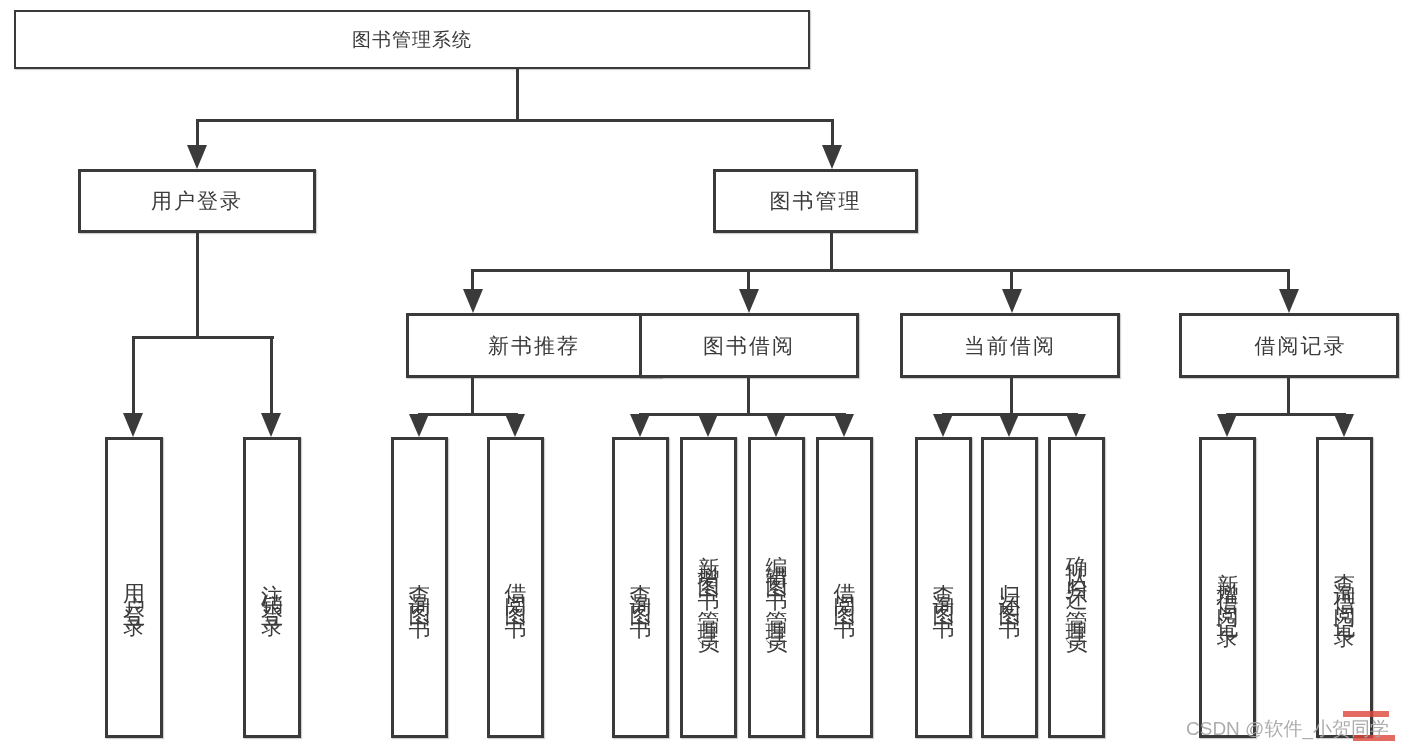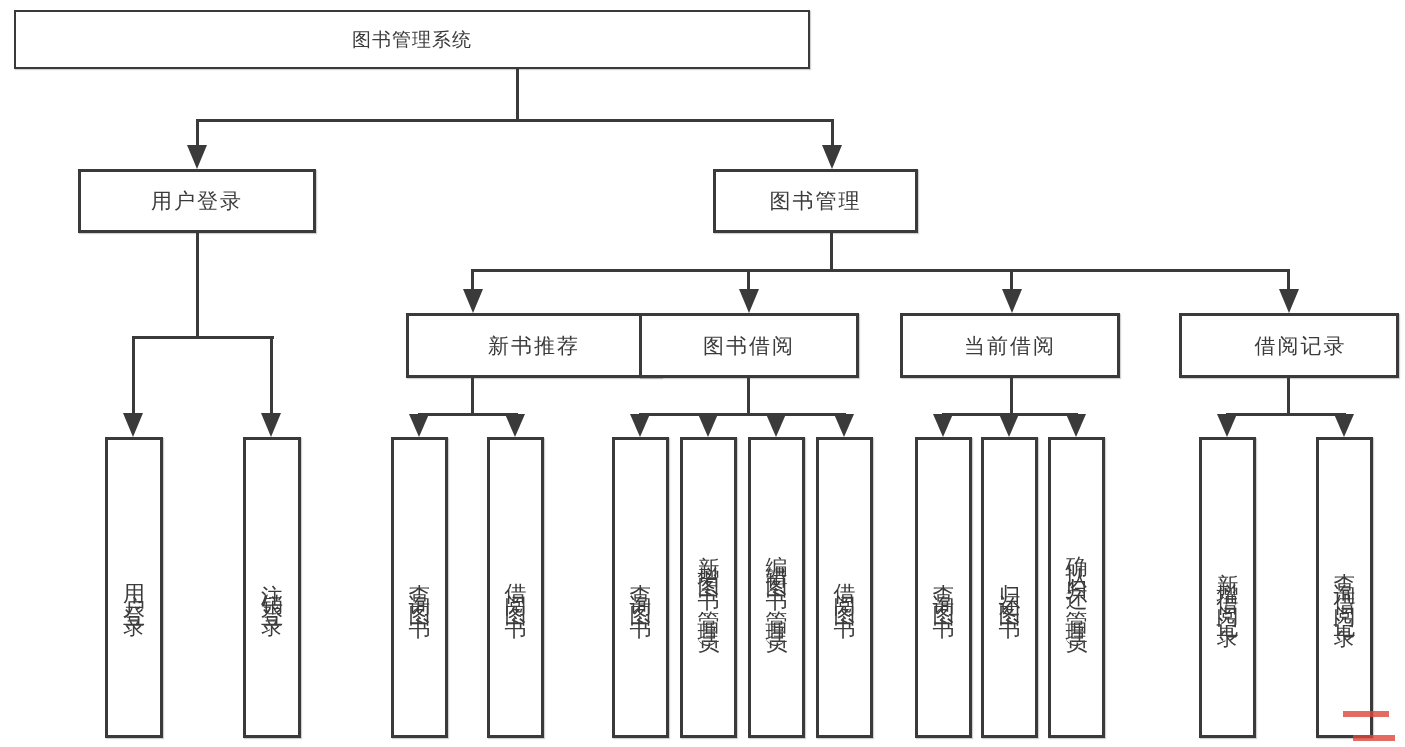--- a/index.html
+++ b/index.html
@@ -197,14 +197,17 @@
 
   <div class="box vnode" style="left:1199px; top:437px; width:57px; height:301px;">
     <span>新增借阅记录</span>
   </div>
   <div class="box vnode" style="left:1316px; top:437px; width:57px; height:301px;">
     <span>查询借阅记录</span>
   </div>
 
   <div class="wm-bar top"></div>
   <div class="wm-bar bottom"></div>
+  <div class="watermark">
+    <span>CSDN @软件_小贺同学</span>
+  </div>
 
 </div>
 
 </body></html>

